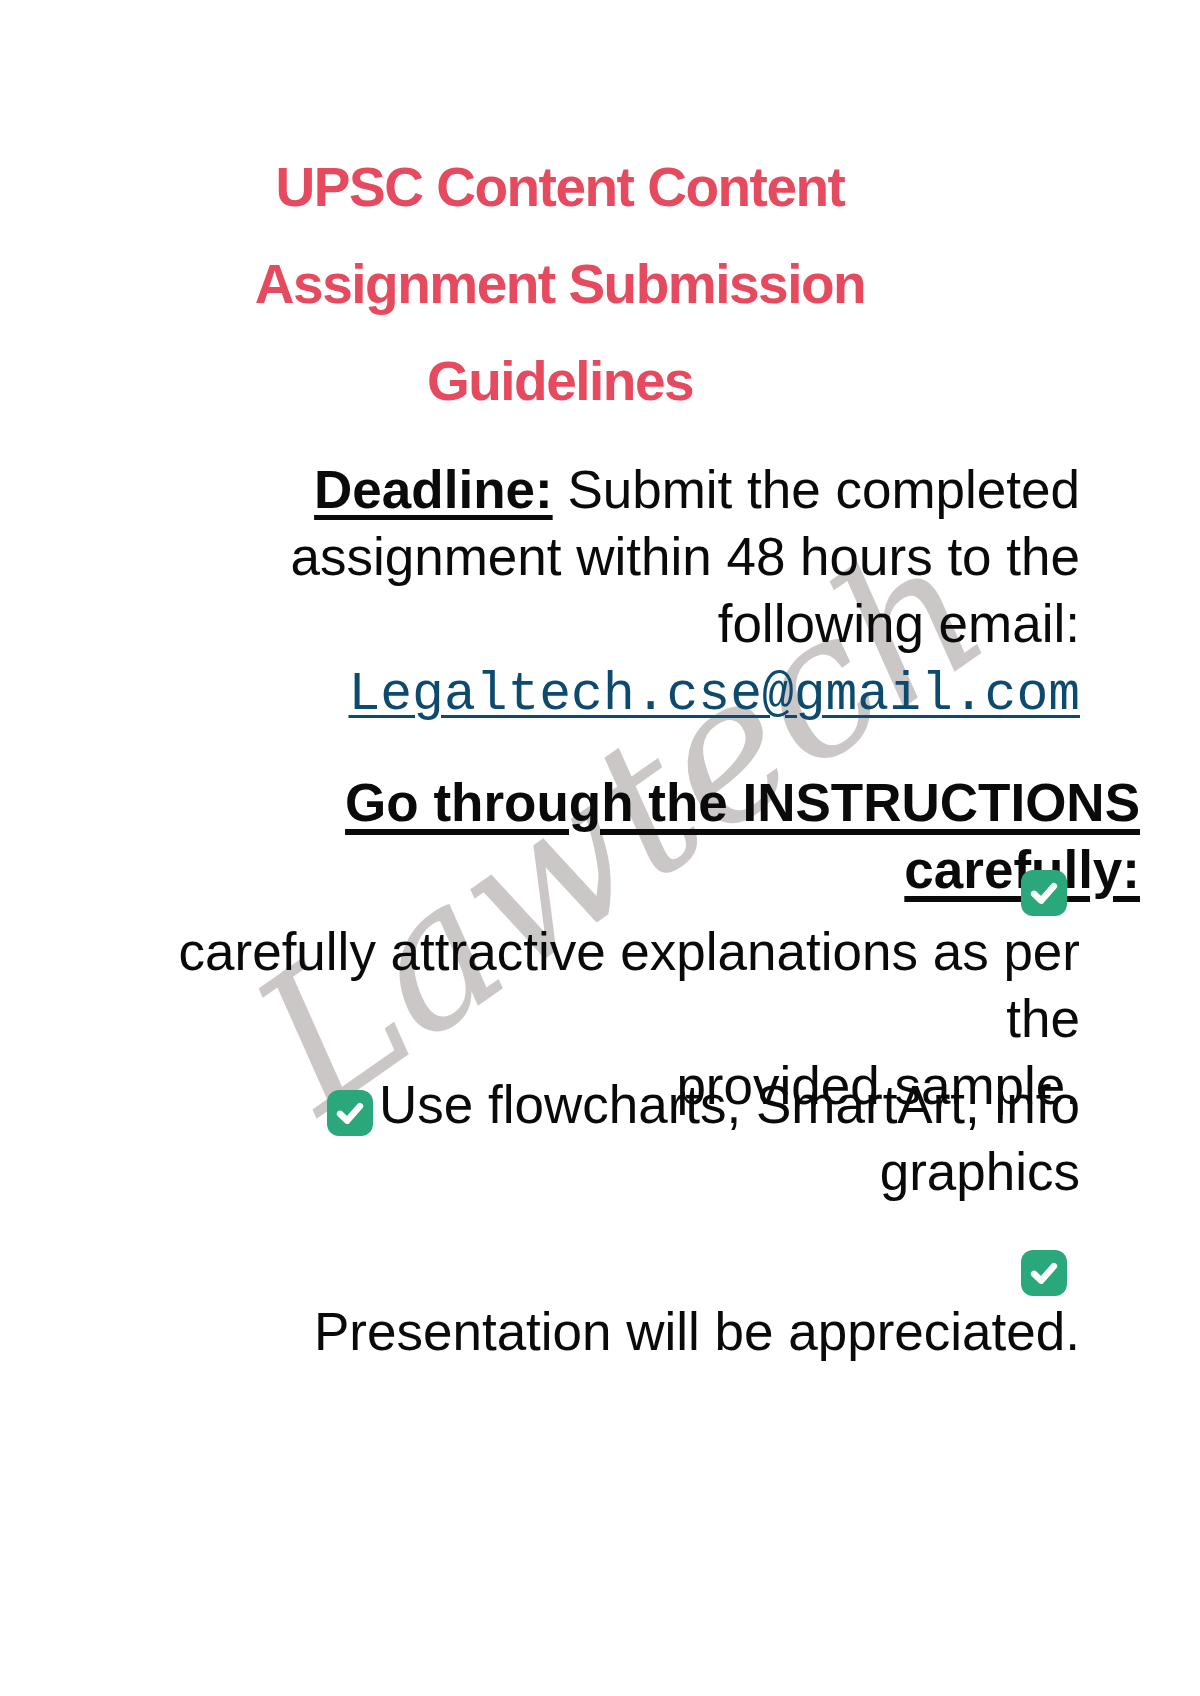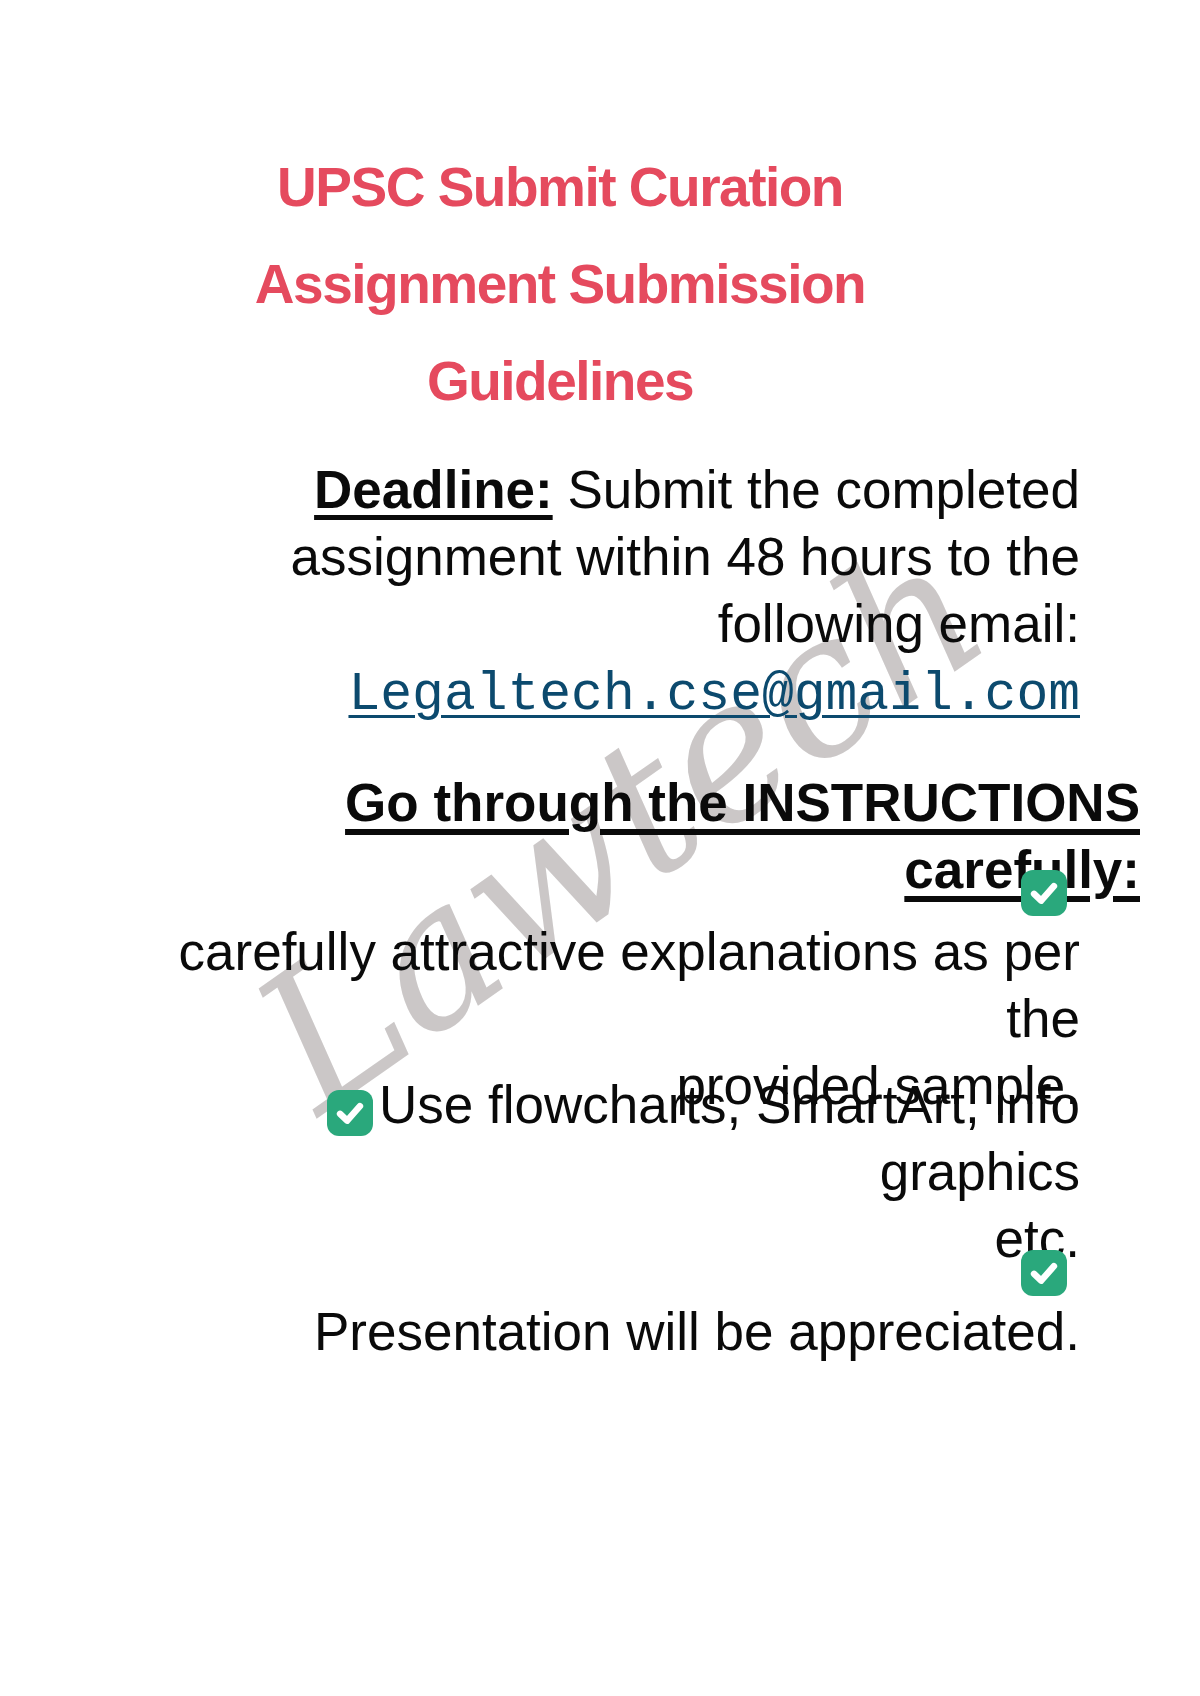--- a/index.html
+++ b/index.html
@@ -96,21 +96,21 @@
   .check-box svg { display: block; }
 </style>
 </head>
 <body>
 
 <div class="page">
 
   <div class="watermark">Lawtech</div>
 
   <div class="title">
-    <div>UPSC Submit Curation</div>
+    <div>UPSC Content Content</div>
     <div>Assignment Submission</div>
     <div>Guidelines</div>
   </div>
 
   <div class="para deadline-para">
     <div><span class="deadline-label">Deadline:</span><span> Submit the completed</span></div>
     <div>assignment within 48 hours to the</div>
     <div><span>following email: </span><a class="email-link">Legaltech.cse@gmail.com</a></div>
   </div>
 
@@ -127,21 +127,20 @@
     <div>carefully attractive explanations as per the</div>
     <div>provided sample.</div>
   </div>
 
   <div class="para item-2">
     <div><span class="check-box tight">
           <svg width="34" height="34" viewBox="0 0 24 24">
             <path d="M5 12.6 L10 17.4 L19 7.2" fill="none" stroke="#ffffff" stroke-width="4.6" stroke-linecap="round" stroke-linejoin="round"></path>
           </svg>
         </span><span>Use flowcharts, SmartArt, info graphics</span></div>
-    <div>etc.</div>
   </div>
 
   <div class="para item-3">
     <div><span class="check-box">
           <svg width="34" height="34" viewBox="0 0 24 24">
             <path d="M5 12.6 L10 17.4 L19 7.2" fill="none" stroke="#ffffff" stroke-width="4.6" stroke-linecap="round" stroke-linejoin="round"></path>
           </svg>
         </span></div>
     <div>Presentation will be appreciated.</div>
   </div>

